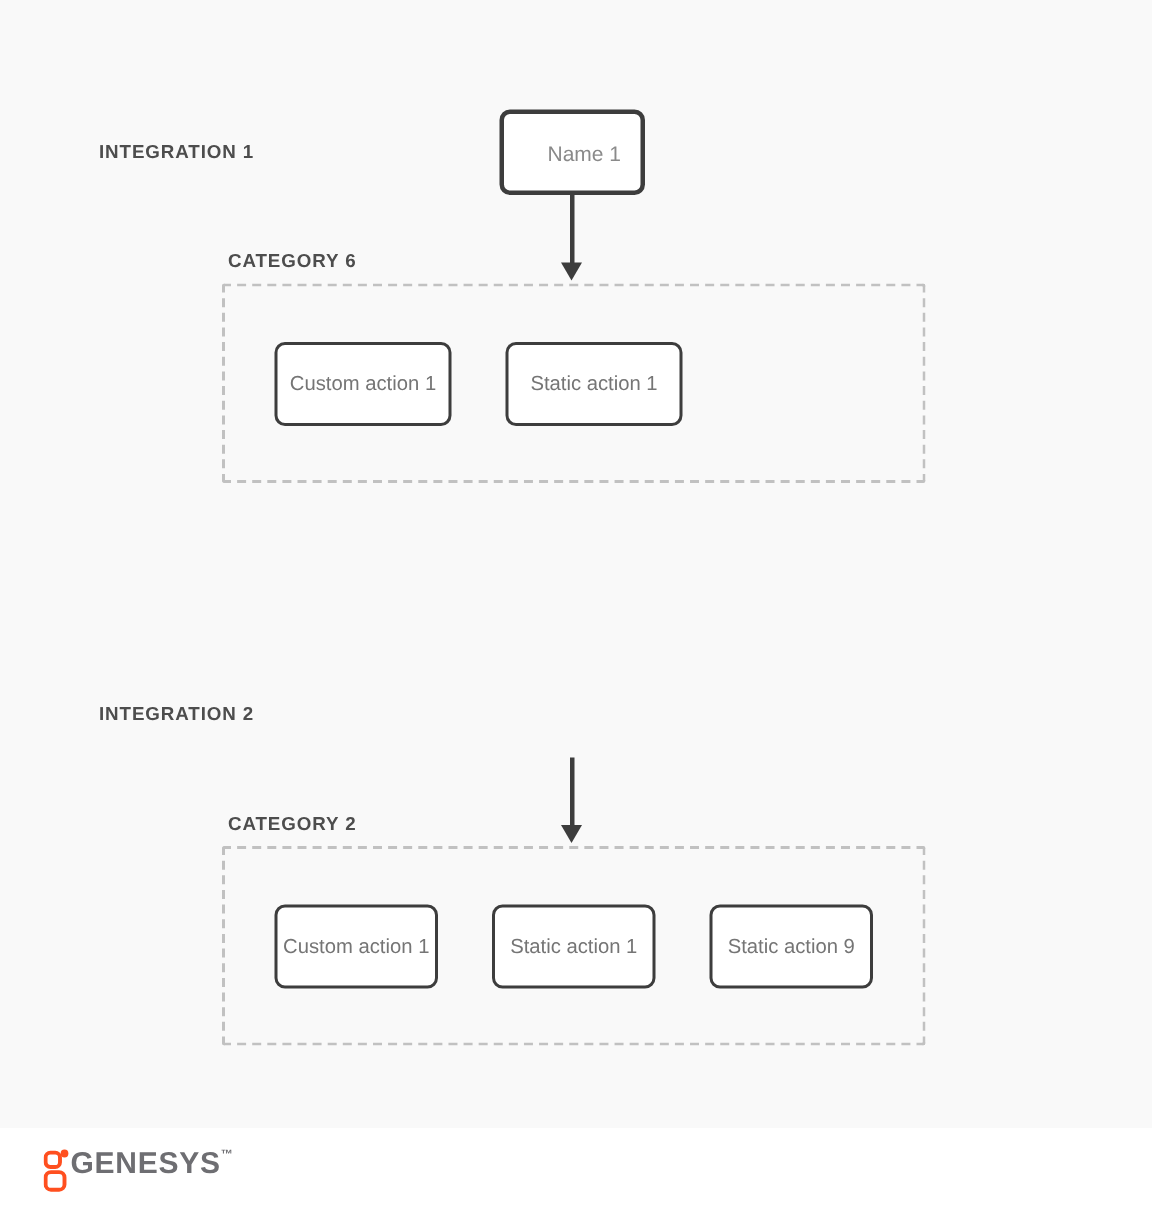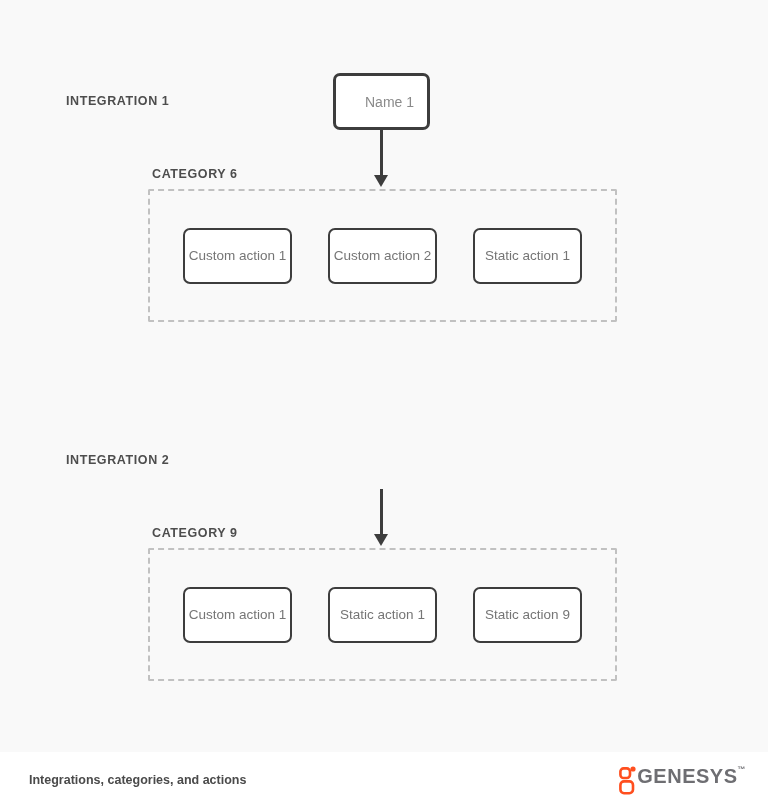--- a/index.html
+++ b/index.html
@@ -9,21 +9,21 @@
   .canvas {
     position: relative;
     width: 768px;
     height: 808px;
     background: #f9f9f9;
     overflow: hidden;
   }
 
   .section { position: absolute; left: 0; width: 705px; height: 260px; }
   .section.s1 { top: 73px; }
-  .section.s2 { top: 432px; }
+  .section.s2 { top: 448px; }
 
   .integration-label {
     position: absolute;
     left: 66px;
     top: 21px;
     font-size: 12.5px;
     font-weight: bold;
     letter-spacing: 0.6px;
     color: #4d4d4d;
     white-space: nowrap;
@@ -143,50 +143,46 @@
     <div class="arrow">
       <div class="shaft"></div>
       <div class="head"></div>
     </div>
     <div class="category-label">CATEGORY 6</div>
     <div class="category-box">
       <div class="action-box">
         <span>Custom action 1</span>
       </div>
       <div class="action-box">
-        <span>Custom action 2</span>
-      </div>
-      <div class="action-box">
         <span>Static action 1</span>
       </div>
     </div>
   </div>
 
   <div class="section s2">
     <div class="integration-label">INTEGRATION 2</div>
     <div class="arrow">
       <div class="shaft"></div>
       <div class="head"></div>
     </div>
-    <div class="category-label">CATEGORY 9</div>
+    <div class="category-label">CATEGORY 2</div>
     <div class="category-box">
       <div class="action-box">
         <span>Custom action 1</span>
       </div>
       <div class="action-box">
         <span>Static action 1</span>
       </div>
       <div class="action-box">
         <span>Static action 9</span>
       </div>
     </div>
   </div>
 
   <div class="footer">
-    <div class="caption">Integrations, categories, and actions</div>
     <div class="logo">
       <svg width="17" height="29" viewBox="0 0 17 29" fill="none" xmlns="http://www.w3.org/2000/svg">
         <circle cx="14" cy="3" r="2.6" fill="#ff4f1f"></circle>
         <rect x="1.4" y="2.4" width="9.6" height="9.6" rx="3.2" stroke="#ff4f1f" stroke-width="2.6"></rect>
         <rect x="1.4" y="15.4" width="12.6" height="11.8" rx="3.6" stroke="#ff4f1f" stroke-width="2.6"></rect>
       </svg>
       <div class="logo-text"><span>GENESYS</span><sup>™</sup></div>
     </div>
   </div>
 

